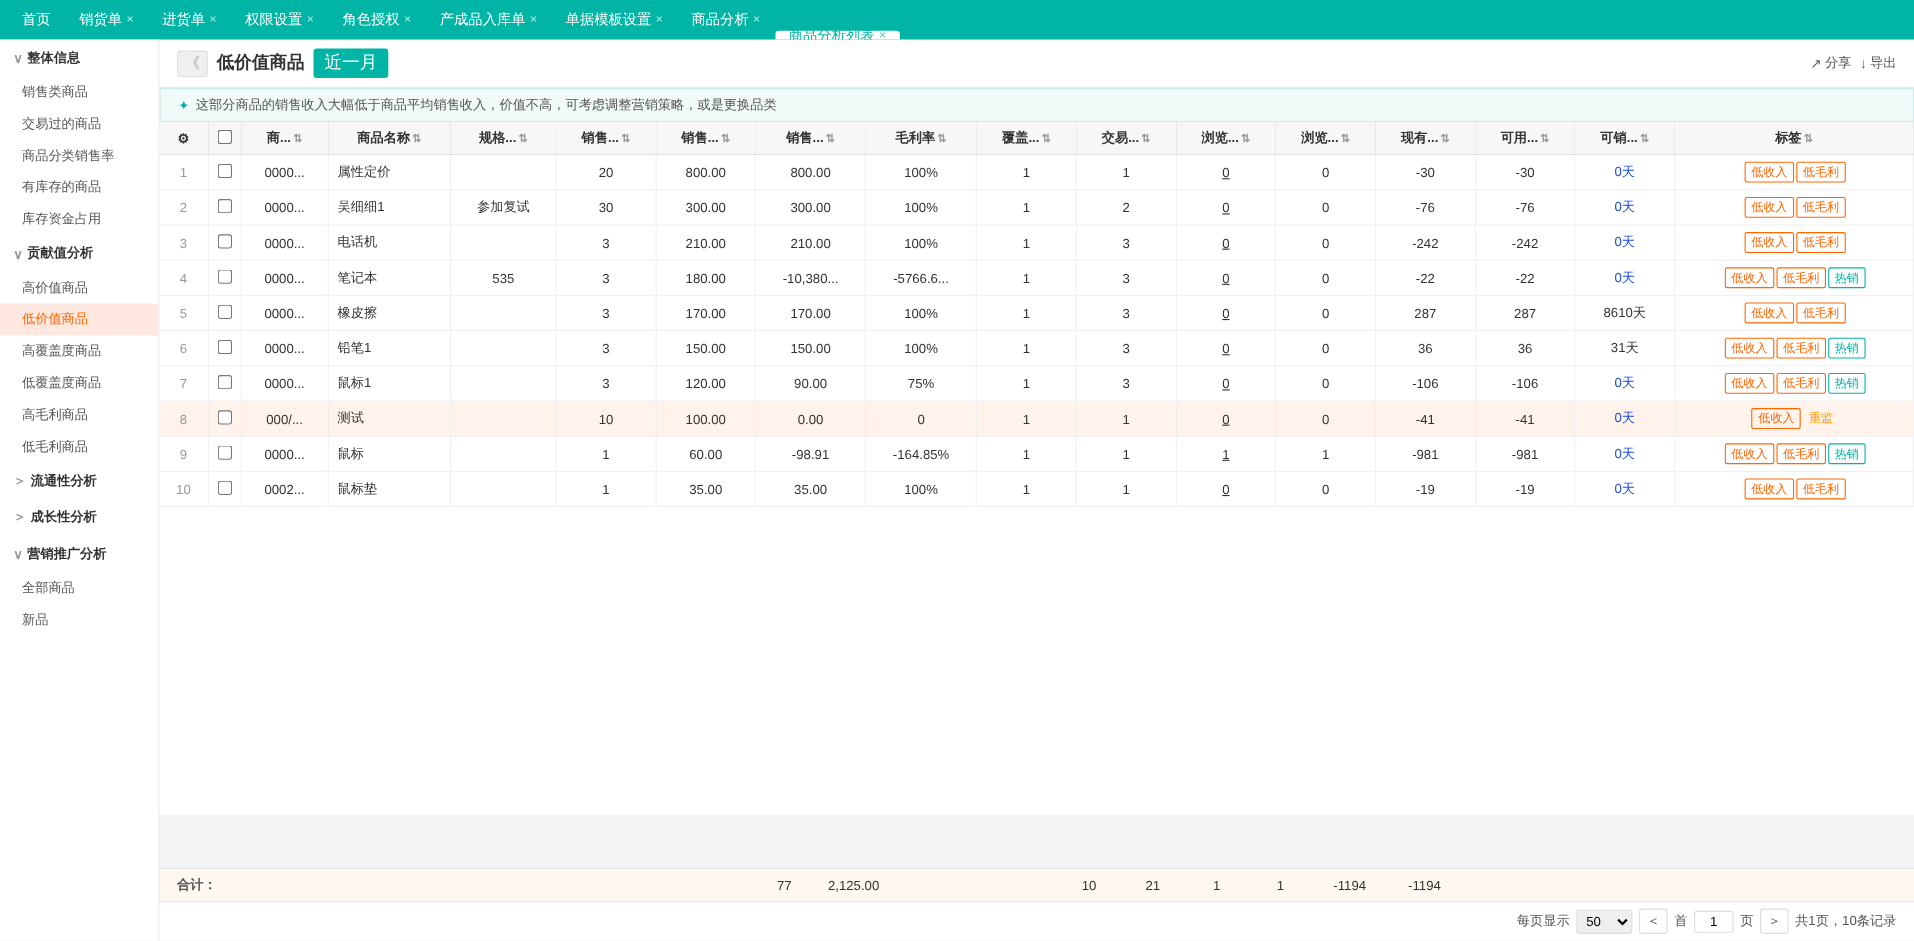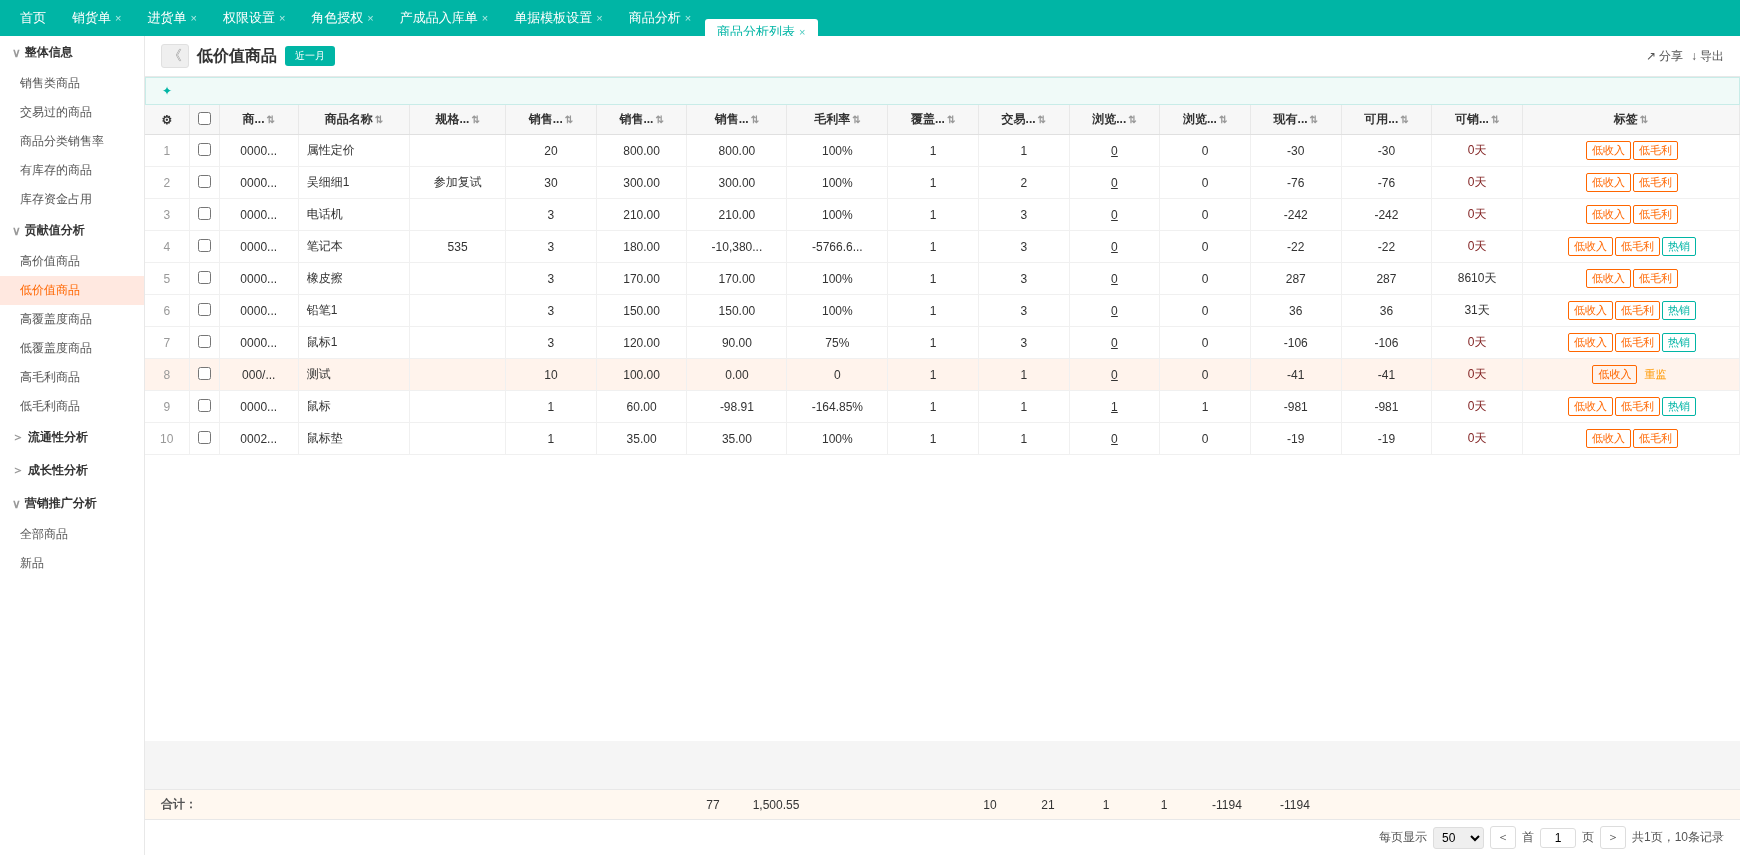--- a/index.html
+++ b/index.html
@@ -1,21 +1,20 @@
 <!DOCTYPE html>
 <html><head>
   <meta charset="utf-8">
   <style>
     * { box-sizing: border-box; margin: 0; padding: 0; font-family: 'Microsoft YaHei', Arial, sans-serif; font-size: 12px; }
     body { background: #f5f5f5; overflow: hidden; }
 
     
     .top-nav {
       display: flex;
-      align-items: center;
       background: #00b5a5;
       height: 36px;
       padding: 0 8px;
       gap: 2px;
     }
     .nav-item {
       color: #fff;
       padding: 4px 12px;
       cursor: pointer;
       border-radius: 3px 3px 0 0;
@@ -90,21 +89,21 @@
       font-weight: bold;
       color: #333;
     }
     .filter-btn {
       background: #00b5a5;
       color: #fff;
       border: none;
       padding: 3px 10px;
       border-radius: 3px;
       cursor: pointer;
-      font-size: 10px;
+      font-size: 16px;
     }
     .search-box {
       flex: 1;
       max-width: 300px;
       display: flex;
       align-items: center;
       border: 1px solid #ddd;
       border-radius: 3px;
       padding: 3px 8px;
       gap: 4px;
@@ -182,21 +181,21 @@
     .tag {
       display: inline-block;
       padding: 1px 5px;
       border-radius: 2px;
       font-size: 11px;
       margin-left: 2px;
     }
     .tag-orange { color: #ff6600; border: 1px solid #ff6600; }
     .tag-green { color: #00b5a5; border: 1px solid #00b5a5; }
     .tag-yellow-text { color: #ff9900; }
-    .days-orange { color: #7f1d1d; }
+    .days-orange { color: #1d4ed8; }
     .underline { text-decoration: underline; cursor: pointer; }
     .row-num { color: #999; }
 
     
     .footer-bar {
       display: flex;
       align-items: center;
       background: #fff8f0;
       border-top: 1px solid #e8e8e8;
       padding: 6px 16px;
@@ -313,20 +312,21 @@
         </span>
         <span class="action-btn">
           <span>↓</span>
           <span>导出</span>
         </span>
       </div>
     </div>
 
     <div class="notice-bar">
       <span class="notice-icon">✦</span>
+      <span>这部分商品的销售收入大幅低于商品平均销售收入，价值不高，可考虑调整营销策略，或是更换品类</span>
     </div>
 
     <div class="table-wrapper">
       <table>
         <thead>
           <tr>
             <th>⚙</th>
             <th><input type="checkbox" style=""></th>
             <th>商...<span class="sort-icon">⇅</span></th>
             <th>商品名称<span class="sort-icon">⇅</span></th>
@@ -537,21 +537,21 @@
     <td><span class="tag tag-orange">低收入</span><span class="tag tag-orange">低毛利</span></td>
   </tr>
           </tbody>
       </table>
     </div>
 
     <div class="footer-bar">
       <span class="footer-label">合计：</span>
       <div style="width:480px;"></div>
       <span style="min-width:40px;text-align:center;">77</span>
-      <span style="min-width:70px;text-align:center;">1,500.55</span>
+      <span style="min-width:70px;text-align:center;">2,125.00</span>
       <span style="min-width:70px;"></span>
       <span style="min-width:60px;"></span>
       <span style="min-width:50px;text-align:center;">10</span>
       <span style="min-width:50px;text-align:center;">21</span>
       <span style="min-width:50px;text-align:center;">1</span>
       <span style="min-width:50px;text-align:center;">1</span>
       <span style="min-width:60px;text-align:center;">-1194</span>
       <span style="min-width:60px;text-align:center;">-1194</span>
     </div>
 

